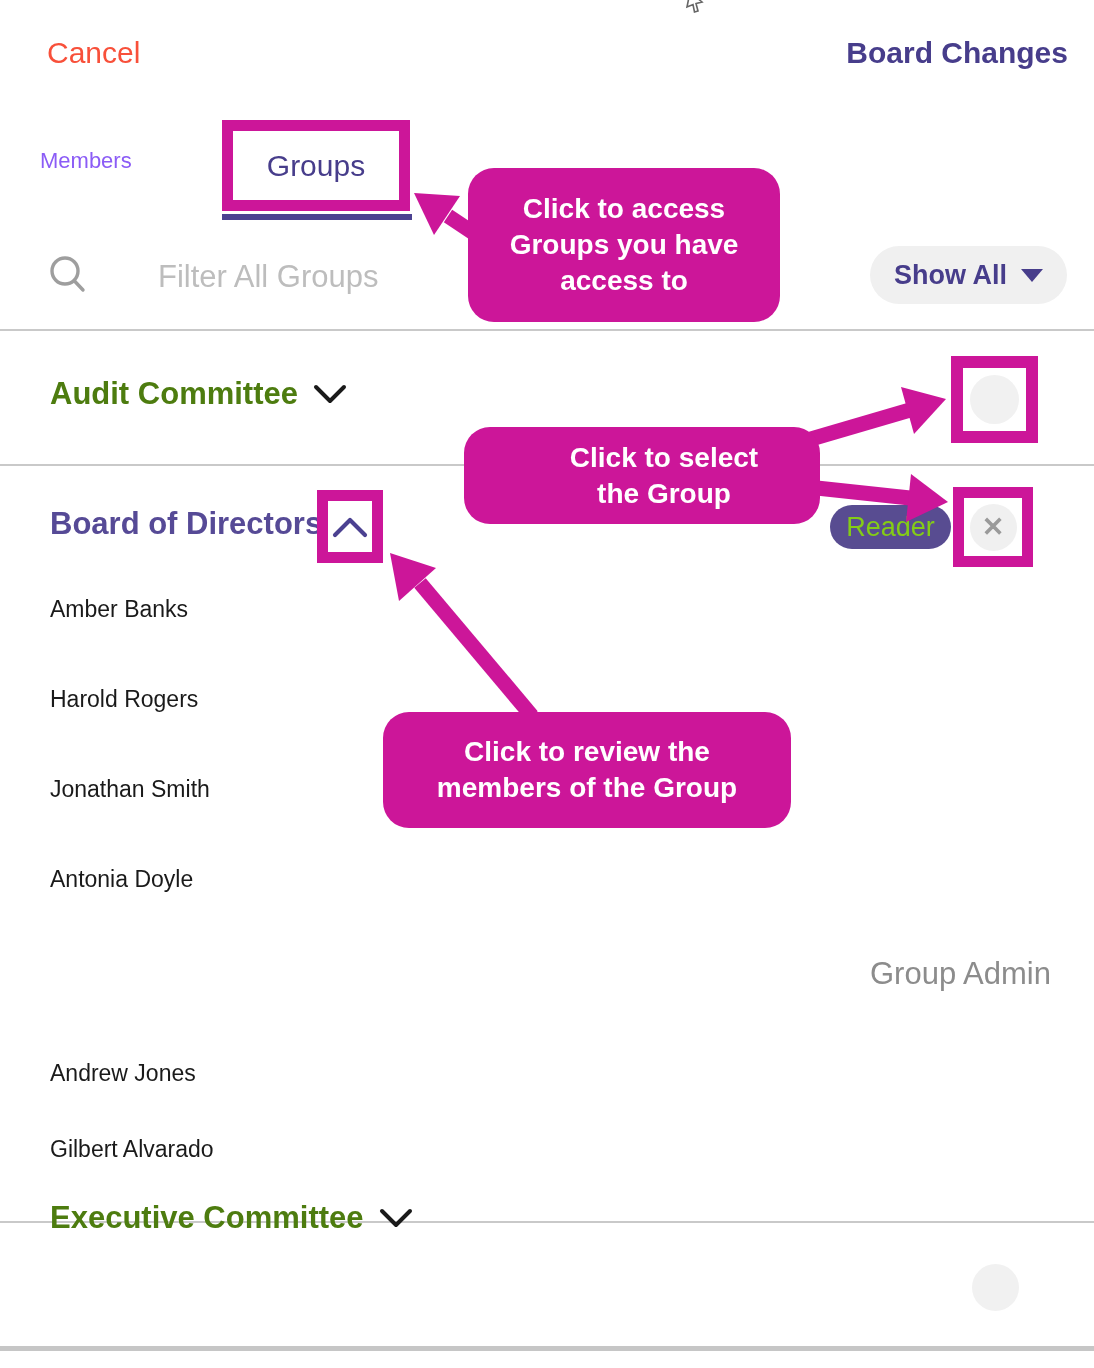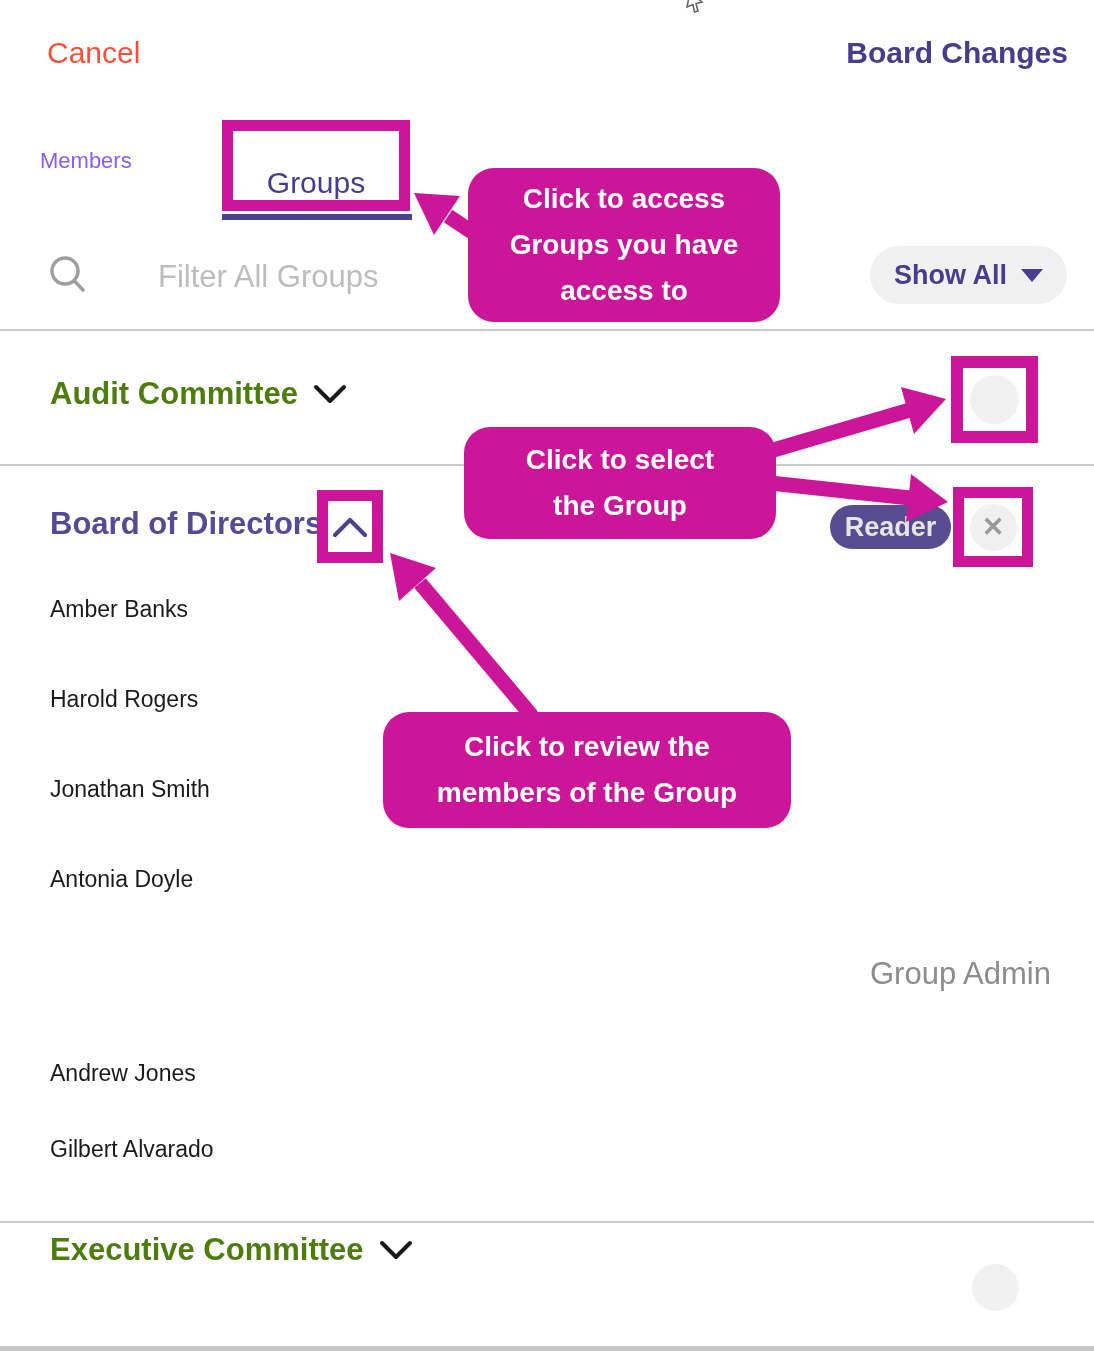--- a/index.html
+++ b/index.html
@@ -29,21 +29,21 @@
   
   .members-tab {
     left: 40px; top: 148px;
     font-size: 22px; font-weight: 500; color: #8b5cf6;
     cursor: pointer; z-index: 2;
   }
   .groups-box {
     left: 222px; top: 120px; width: 188px; height: 91px;
     border: 11px solid #CC1699; box-sizing: border-box;
     background: #ffffff;
-    display: flex; align-items: flex-end; justify-content: center;
+    display: flex; align-items: center; justify-content: center;
     z-index: 4;
   }
   .groups-box .tab-label {
     font-size: 30px; font-weight: 500; color: #473D8B; cursor: pointer;
   }
   .tab-underline {
     left: 222px; top: 214px; width: 190px; height: 6px;
     background: #4B4191; z-index: 3;
   }
 
@@ -79,21 +79,21 @@
 
   
   .group-row {
     display: flex; align-items: center; gap: 14px;
     cursor: pointer; z-index: 2;
   }
   .group-name-dark { font-size: 31px; font-weight: 700; color: #4d7c0f; }
   .group-name-purple { font-size: 31px; font-weight: 700; color: #564A96; }
   .audit-row { left: 50px; top: 376px; }
   .board-row { left: 50px; top: 506px; }
-  .exec-row  { left: 50px; top: 1232px; }
+  .exec-row  { left: 50px; top: 1200px; }
 
   .member-item {
     left: 50px;
     font-size: 23px; font-weight: 500; color: #1A1A1A; z-index: 2;
   }
   .role-gray {
     left: 822px; top: 956px;
     font-size: 31px; font-weight: 400; color: #8C8C8C; z-index: 2; margin-left: 48px;
   }
 
@@ -102,21 +102,21 @@
     width: 49px; height: 49px; border-radius: 50%;
     background: #F1F1F1; cursor: pointer;
   }
   .circle-exec { left: 972px; top: 1264px; width: 47px; height: 47px; z-index: 2; }
   .reader-pill {
     left: 830px; top: 505px; width: 121px; height: 44px;
     background: #584C91; border-radius: 22px;
     display: flex; align-items: center; justify-content: center;
     z-index: 2; cursor: pointer;
   }
-  .reader-pill .reader-label { color: #e5e5e5; font-size: 27px; font-weight: 700; }
+  .reader-pill .reader-label { color: #84cc16; font-size: 27px; font-weight: 400; }
   .x-circle {
     width: 47px; height: 47px; border-radius: 50%;
     background: #F0F0F0;
     display: flex; align-items: center; justify-content: center;
     cursor: pointer;
   }
   .x-glyph { font-size: 27px; font-weight: 700; color: #9A9A9A; line-height: 1; }
 
   
   .hl-box {
@@ -126,26 +126,26 @@
   }
   .hl-circle-audit { left: 951px; top: 356px; width: 87px; height: 87px; background:#fff; }
   .hl-chevron { left: 317px; top: 490px; width: 66px; height: 73px; border-width: 11px; background:#fff; }
   .hl-x { left: 953px; top: 487px; width: 80px; height: 80px; border-width: 11px; background:#fff; }
 
   
   .callout {
     background: #CC1699; border-radius: 26px;
     display: flex; align-items: center; justify-content: center;
     text-align: center; color: #ffffff;
-    font-size: 28px; font-weight: 700; line-height: 46px;
+    font-size: 28px; font-weight: 700; line-height: 36px;
     z-index: 7;
   }
   .callout-tab    { left: 468px; top: 168px; width: 312px; height: 154px; }
   .callout-tab .callout-text { width: 280px; }
-  .callout-select { left: 464px; top: 427px; width: 312px; height: 112px; }
+  .callout-select { left: 464px; top: 427px; width: 312px; height: 97px; padding-left: 44px; }
   .callout-select .callout-text { width: 220px; }
   .callout-review { left: 383px; top: 712px; width: 408px; height: 116px; }
   .callout-review .callout-text { width: 340px; }
 
   .arrow-layer {
     position: absolute; left: 0; top: 0; width: 1094px; height: 1368px;
     pointer-events: none; z-index: 6;
   }
 </style>
 </head>

